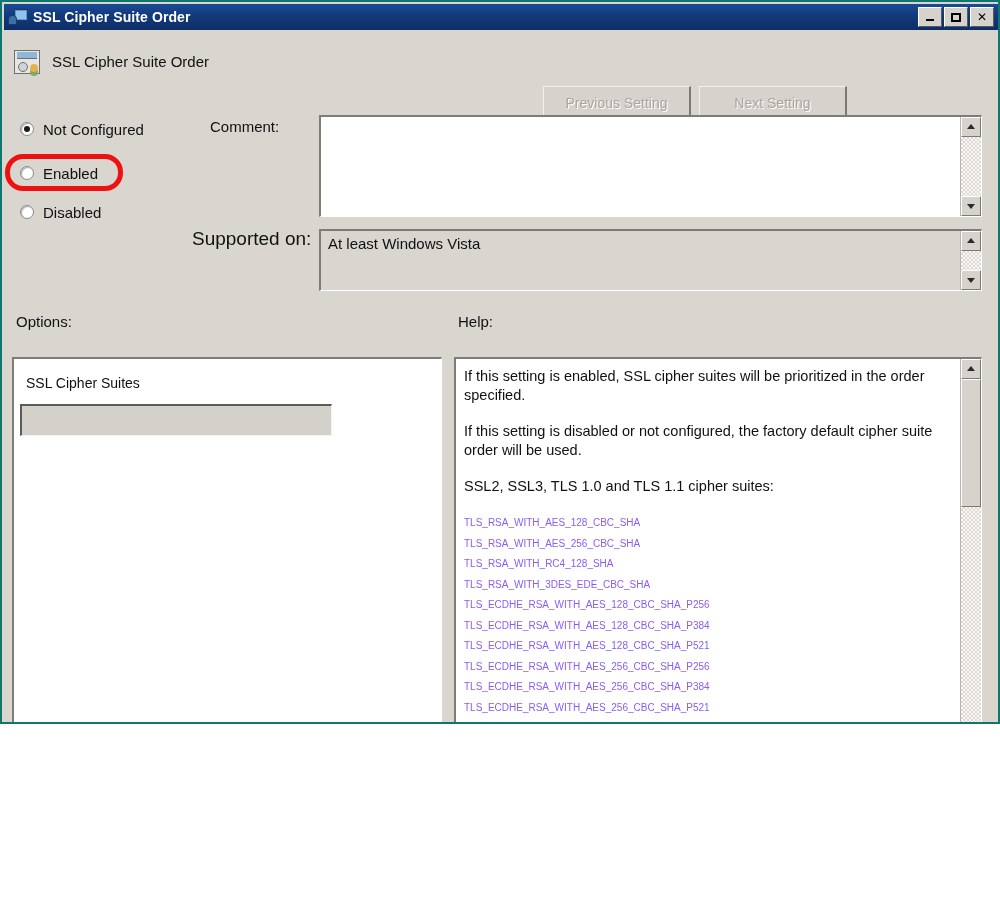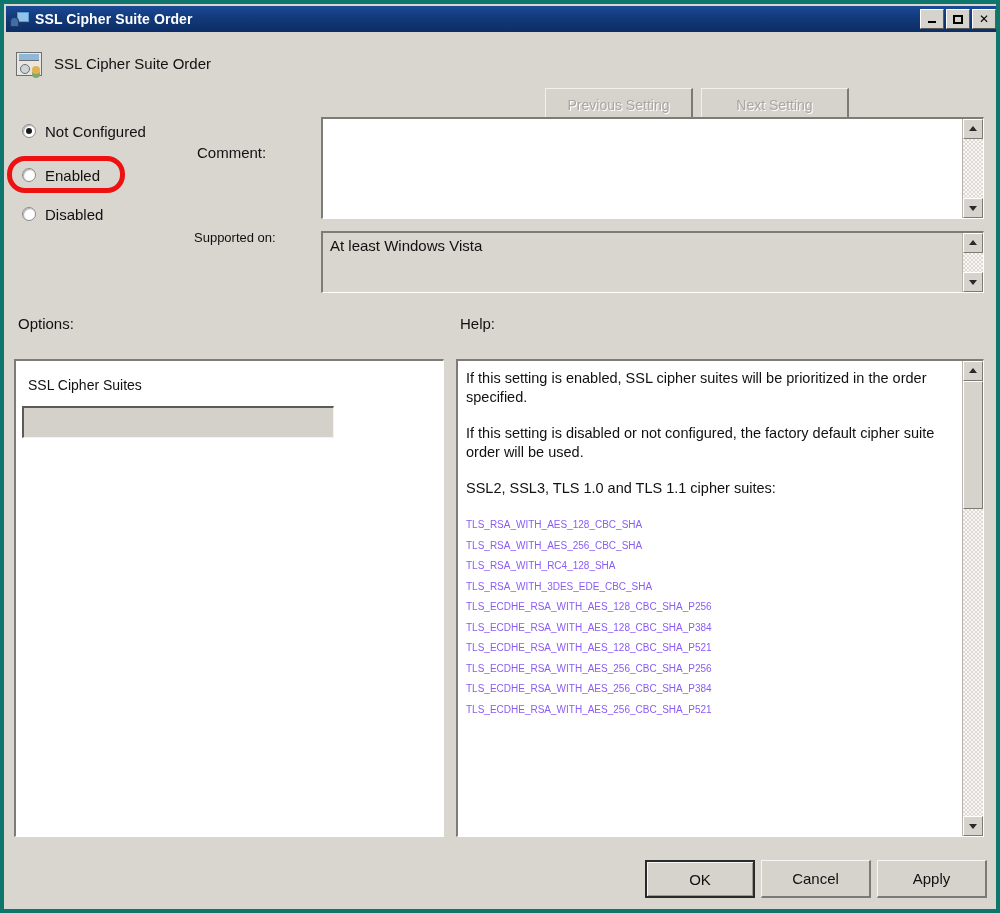--- a/index.html
+++ b/index.html
@@ -6,24 +6,24 @@
     margin: 0;
     padding: 0;
     background: #ffffff;
   }
   body {
     font-family: "Liberation Sans", sans-serif;
   }
   #window {
     position: relative;
     width: 1000px;
-    height: 913px;
+    height: 724px;
     box-sizing: border-box;
     background: #d9d6d0;
-    border: 4px solid #0f766e;
+    border: 2px solid #0f766e;
     overflow: hidden;
   }
 
   
   #titlebar {
     position: absolute;
     left: 2px; top: 2px;
     width: 994px; height: 26px;
     background: linear-gradient(to bottom, #1b4a96 0%, #123a7a 45%, #0d2d66 100%);
     display: flex;
@@ -192,27 +192,27 @@
     left: 3px; top: 152px;
     width: 118px; height: 37px;
     border: 5px solid #ee1111;
     border-radius: 18px;
     box-sizing: border-box;
     pointer-events: none;
   }
 
   #comment-label {
     position: absolute;
-    left: 193px; top: 116px;
-    font-size: 15px; color: #111; margin-top: 24px;
+    left: 208px; top: 116px;
+    font-size: 15px; color: #111;
   }
   #supported-label {
     position: absolute;
     left: 190px; top: 226px;
-    font-size: 13px; color: #111;
+    font-size: 19px; color: #111;
   }
   .sunken {
     position: absolute;
     border-top: 2px solid #7e7c77;
     border-left: 2px solid #7e7c77;
     border-right: 1px solid #ffffff;
     border-bottom: 1px solid #ffffff;
     box-sizing: border-box;
   }
   #comment-box {

